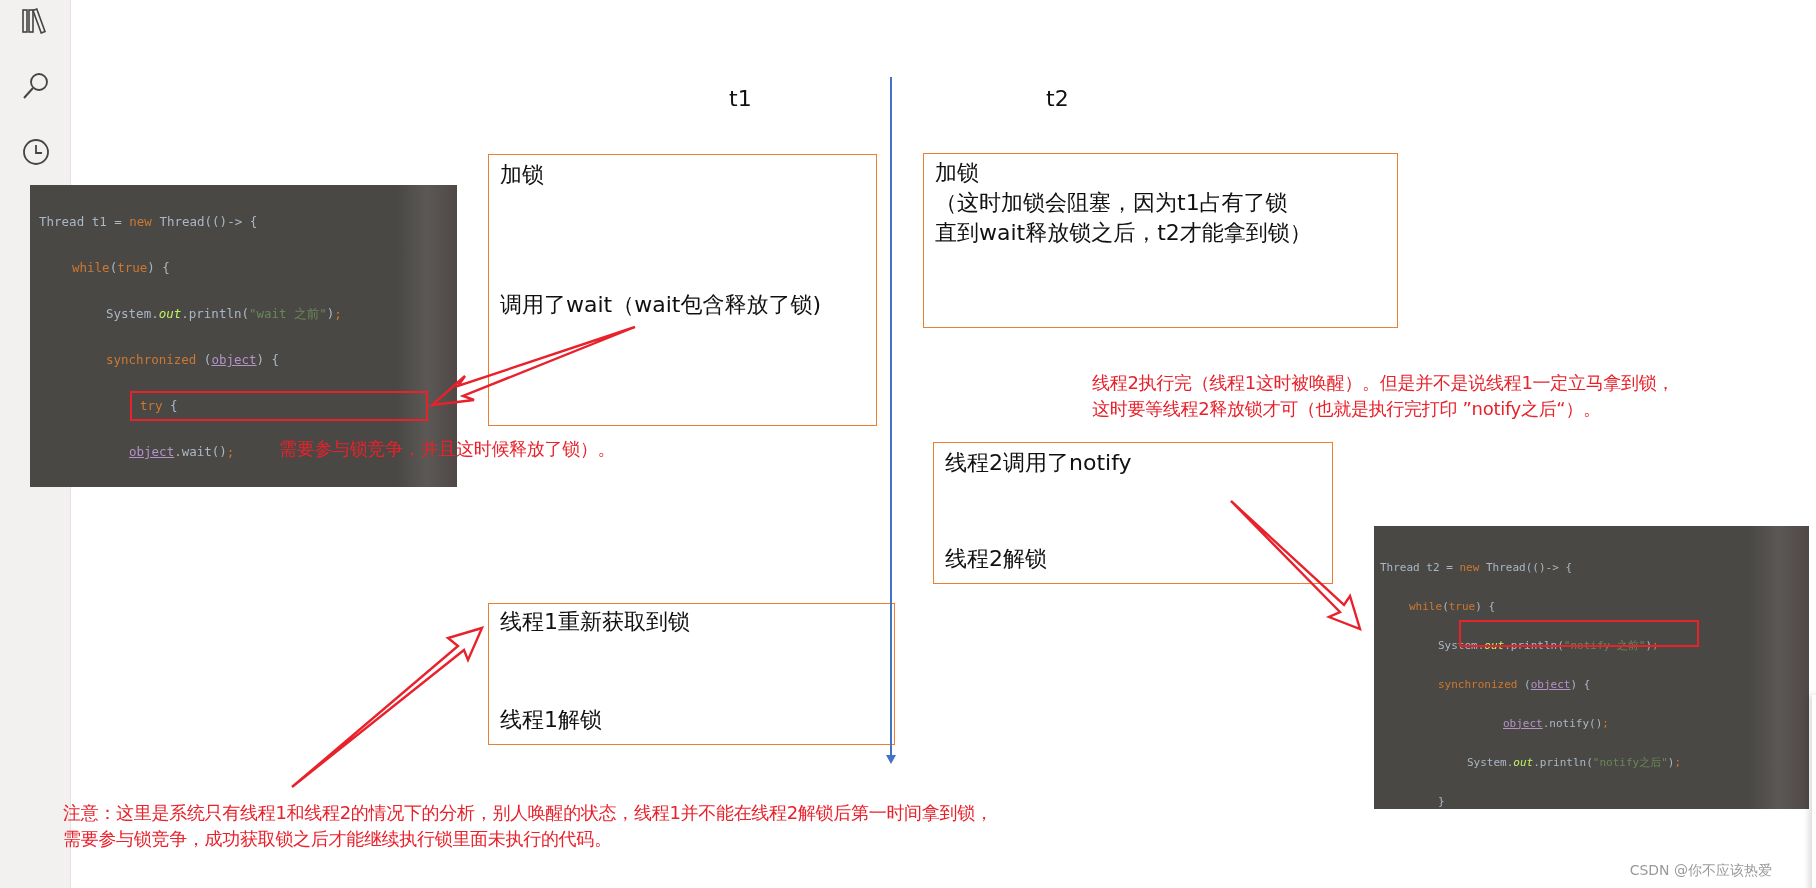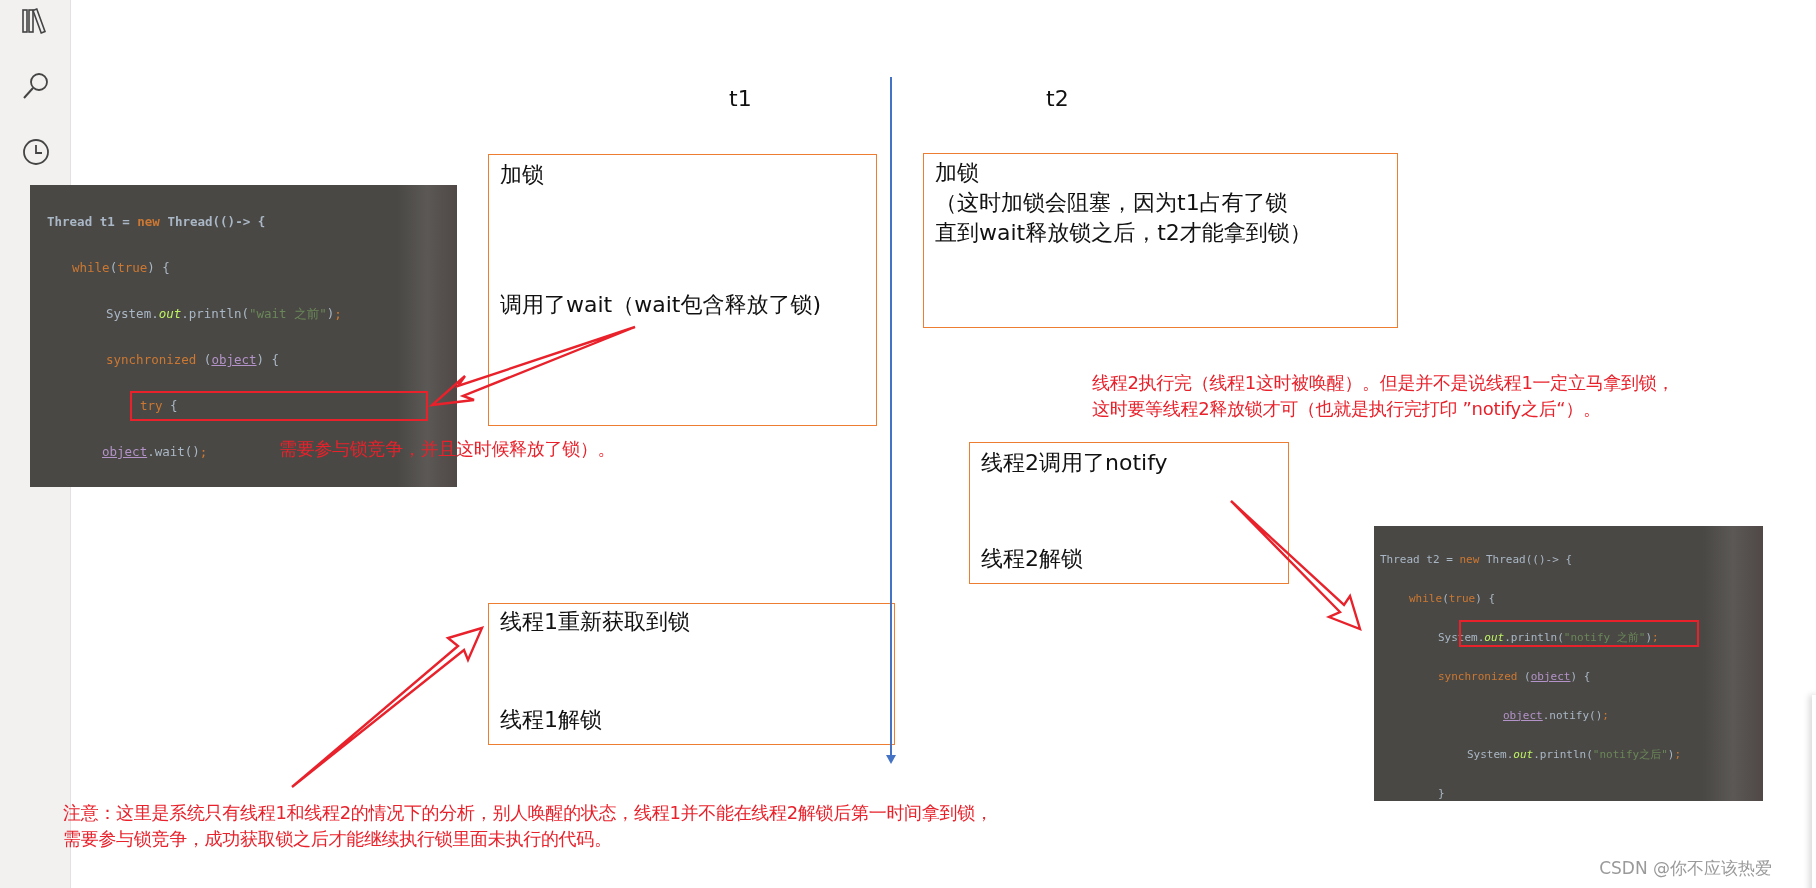--- a/index.html
+++ b/index.html
@@ -17,21 +17,21 @@
   .fld { color:#bef264; font-style:italic; }
   .obj { color:#b393c9; text-decoration:underline; }
   .str { color:#6a8759; }
   .hl-box { position:absolute; border:2px solid #e8212b; }
   .box { position:absolute; border:1.3px solid #ed7d31; background:#fff; box-sizing:border-box; }
   .box-text { position:absolute; font-size:22px; color:#111; line-height:28px; white-space:nowrap;
               font-family:"DejaVu Sans", sans-serif; }
   .col-label { position:absolute; font-size:22px; color:#111; font-family:"DejaVu Sans", sans-serif; }
   .red-note { position:absolute; color:#e8212b; font-size:18px; line-height:26px; white-space:nowrap;
               font-family:"DejaVu Sans", sans-serif; letter-spacing:-0.3px; }
-  .watermark { position:absolute; right:44px; bottom:8px; font-size:17px; color:#9a9a9a;
+  .watermark { position:absolute; right:44px; bottom:8px; font-size:14px; color:#9a9a9a;
                font-family:"DejaVu Sans", sans-serif; }
   .edge-panel { position:absolute; left:1812px; top:695px; width:10px; height:200px; background:#fff;
                 box-shadow:-3px 0 6px rgba(0,0,0,0.15); }
   svg.overlay { position:absolute; left:0; top:0; pointer-events:none; }
 </style>
 </head>
 <body>
 
 <div class="sidebar">
   <div class="side-icon" style="top:6px;">
@@ -49,26 +49,26 @@
   </div>
   <div class="side-icon" style="top:136px;">
     <svg width="32" height="32" viewBox="0 0 32 32">
       <circle cx="16" cy="16" r="12" fill="none" stroke="#444" stroke-width="1.8"></circle>
       <polyline points="16,9 16,17 22,17" fill="none" stroke="#444" stroke-width="1.8"></polyline>
     </svg>
   </div>
 </div>
 
 <div class="code" style="left:30px; top:185px; width:427px; height:300px; font-size:12.5px; line-height:23px; padding-top:2px;">
-<span class="ln" style="padding-left:17px;font-weight:bold;"><span>Thread t1 = </span><span class="kw">new</span><span> Thread(()-&gt; {</span></span>
+<span class="ln" style="padding-left:9px;"><span>Thread t1 = </span><span class="kw">new</span><span> Thread(()-&gt; {</span></span>
 <span class="ln" style="padding-left:42px;"><span class="kw">while</span><span>(</span><span class="kw">true</span><span>) {</span></span>
 <span class="ln" style="padding-left:76px;"><span>System.</span><span class="fld">out</span><span>.println(</span><span class="str">"wait 之前"</span><span>)</span><span class="kw">;</span></span>
 <span class="ln" style="padding-left:76px;"><span class="kw">synchronized</span><span> (</span><span class="obj">object</span><span>) {</span></span>
 <span class="ln" style="padding-left:110px;"><span class="kw">try</span><span> {</span></span>
-<span class="ln" style="padding-left:72px;"><span class="obj">object</span><span>.wait()</span><span class="kw">;</span></span>
+<span class="ln" style="padding-left:99px;"><span class="obj">object</span><span>.wait()</span><span class="kw">;</span></span>
 <span class="ln" style="padding-left:110px;"></span>
 
 
 
 
 
 
 </div>
 <div class="hl-box" style="left:130px; top:391px; width:294px; height:26px;"></div>
 
@@ -82,26 +82,26 @@
 <div class="box" style="left:488px; top:603px; width:407px; height:142px;">
   <div class="box-text" style="left:11px; top:4px;">线程1重新获取到锁</div>
   <div class="box-text" style="left:11px; top:102px;">线程1解锁</div>
 </div>
 
 <div class="box" style="left:923px; top:153px; width:475px; height:175px;">
   <div class="box-text" style="left:11px; top:5px;">加锁</div>
   <div class="box-text" style="left:11px; top:35px;">（这时加锁会阻塞，因为t1占有了锁</div>
   <div class="box-text" style="left:11px; top:65px;">直到wait释放锁之后，t2才能拿到锁）</div>
 </div>
-<div class="box" style="left:933px; top:442px; width:320px; height:142px;margin-left:36px;">
+<div class="box" style="left:933px; top:442px; width:400px; height:142px;">
   <div class="box-text" style="left:11px; top:6px;">线程2调用了notify</div>
   <div class="box-text" style="left:11px; top:102px;">线程2解锁</div>
 </div>
 
-<div class="code" style="left:1374px; top:526px; width:389px; height:271px; font-size:11px; line-height:19.5px; padding-top:4px;">
+<div class="code" style="left:1374px; top:526px; width:435px; height:271px; font-size:11px; line-height:19.5px; padding-top:12px;">
 <span class="ln" style="padding-left:6px;"><span>Thread t2 = </span><span class="kw">new</span><span> Thread(()-&gt; {</span></span>
 <span class="ln" style="padding-left:35px;"><span class="kw">while</span><span>(</span><span class="kw">true</span><span>) {</span></span>
 <span class="ln" style="padding-left:64px;"><span>System.</span><span class="fld">out</span><span>.println(</span><span class="str">"notify 之前"</span><span>)</span><span class="kw">;</span></span>
 <span class="ln" style="padding-left:64px;"><span class="kw">synchronized</span><span> (</span><span class="obj">object</span><span>) {</span></span>
 <span class="ln" style="padding-left:93px;margin-left:36px;"><span class="obj">object</span><span>.notify()</span><span class="kw">;</span></span>
 <span class="ln" style="padding-left:93px;"><span>System.</span><span class="fld">out</span><span>.println(</span><span class="str">"notify之后"</span><span>)</span><span class="kw">;</span></span>
 <span class="ln" style="padding-left:64px;"><span>}</span></span>
 
 
 

